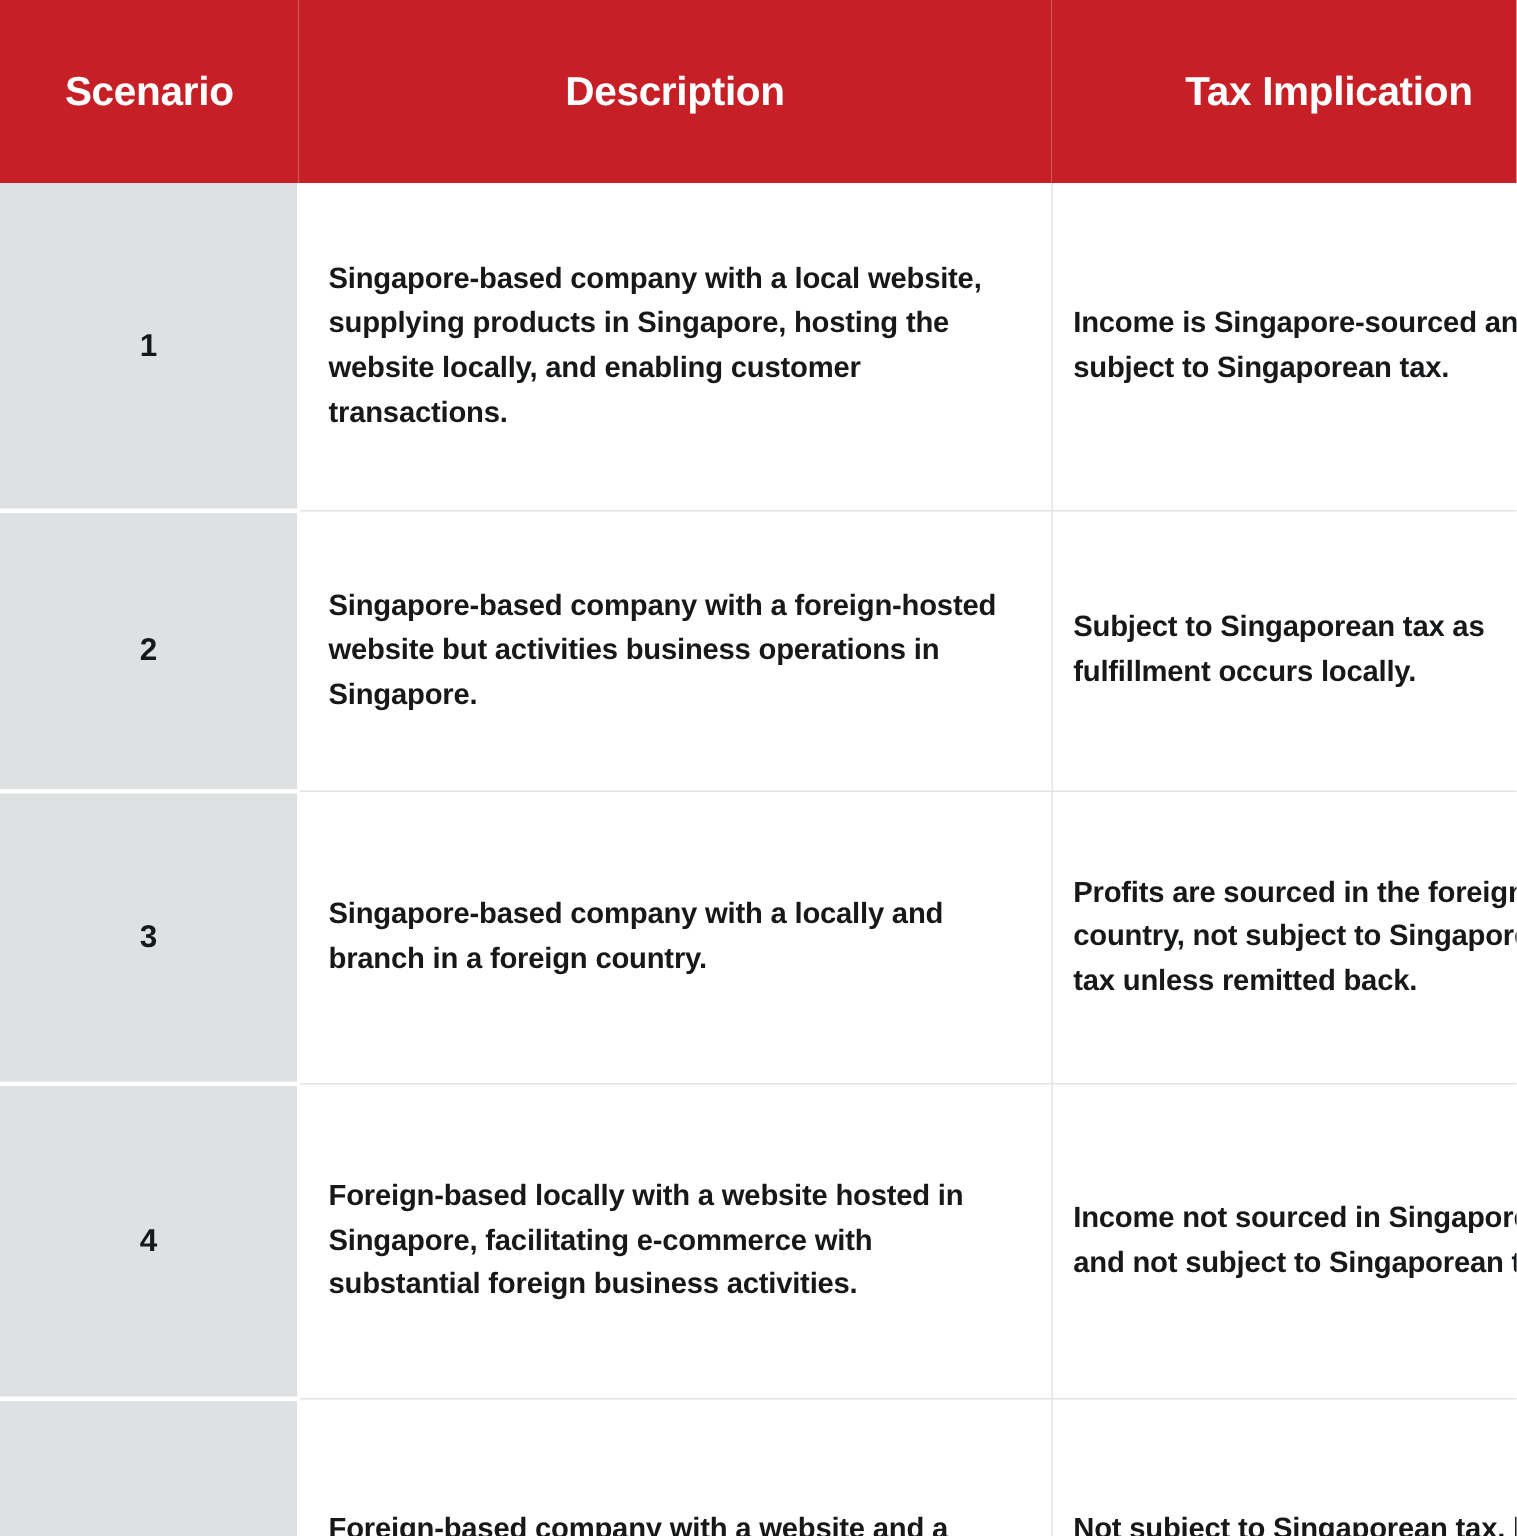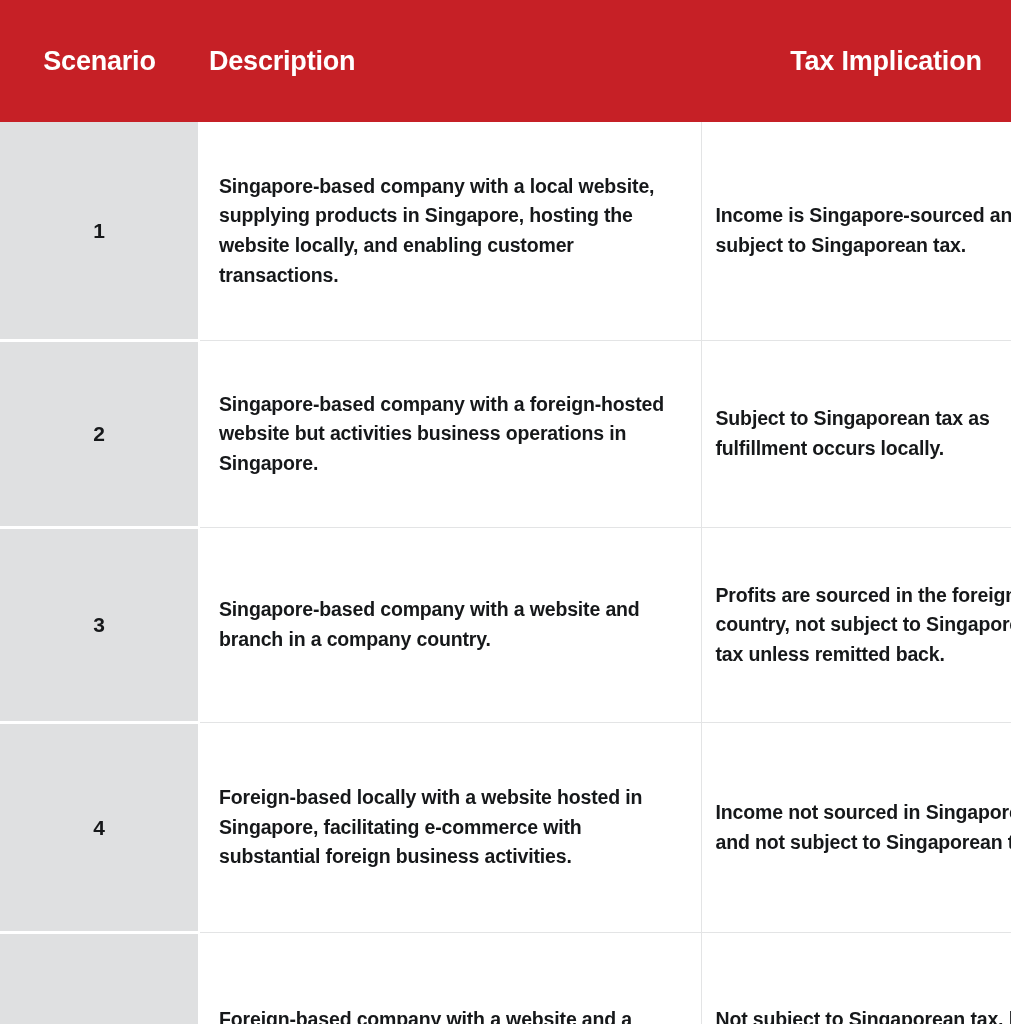--- a/index.html
+++ b/index.html
@@ -41,21 +41,21 @@
     vertical-align: middle;
     border: 0;
   }
   th.col-scenario {
     width: 179px;
     text-align: center;
     border-right: 2px solid #ffffff;
   }
   th.col-description {
     width: 482px;
-    text-align: left;
+    text-align: center;
     border-right: 2px solid #ffffff;
   }
   th.col-tax {
     width: 350px;
     text-align: center;
   }
 
   
   tbody td {
     vertical-align: middle;
@@ -127,21 +127,21 @@
         <td class="cell-description">Singapore-based company with a local website, supplying products in Singapore, hosting the website locally, and enabling customer transactions.</td>
         <td class="cell-tax">Income is Singapore-sourced and subject to Singaporean tax.</td>
       </tr>
       <tr class="row-2">
         <td class="cell-scenario">2</td>
         <td class="cell-description">Singapore-based company with a foreign-hosted website but activities business operations in Singapore.</td>
         <td class="cell-tax">Subject to Singaporean tax as fulfillment occurs locally.</td>
       </tr>
       <tr class="row-3">
         <td class="cell-scenario">3</td>
-        <td class="cell-description">Singapore-based company with a website and branch in a company country.</td>
+        <td class="cell-description">Singapore-based company with a locally and branch in a foreign country.</td>
         <td class="cell-tax">Profits are sourced in the foreign country, not subject to Singaporean tax unless remitted back.</td>
       </tr>
       <tr class="row-4">
         <td class="cell-scenario">4</td>
         <td class="cell-description">Foreign-based locally with a website hosted in Singapore, facilitating e-commerce with substantial foreign business activities.</td>
         <td class="cell-tax">Income not sourced in Singapore and not subject to Singaporean tax.</td>
       </tr>
       <tr class="row-5">
         <td class="cell-scenario">5</td>
         <td class="cell-description">Foreign-based company with a website and a Singapore branch with business operations outside Singapore.</td>

